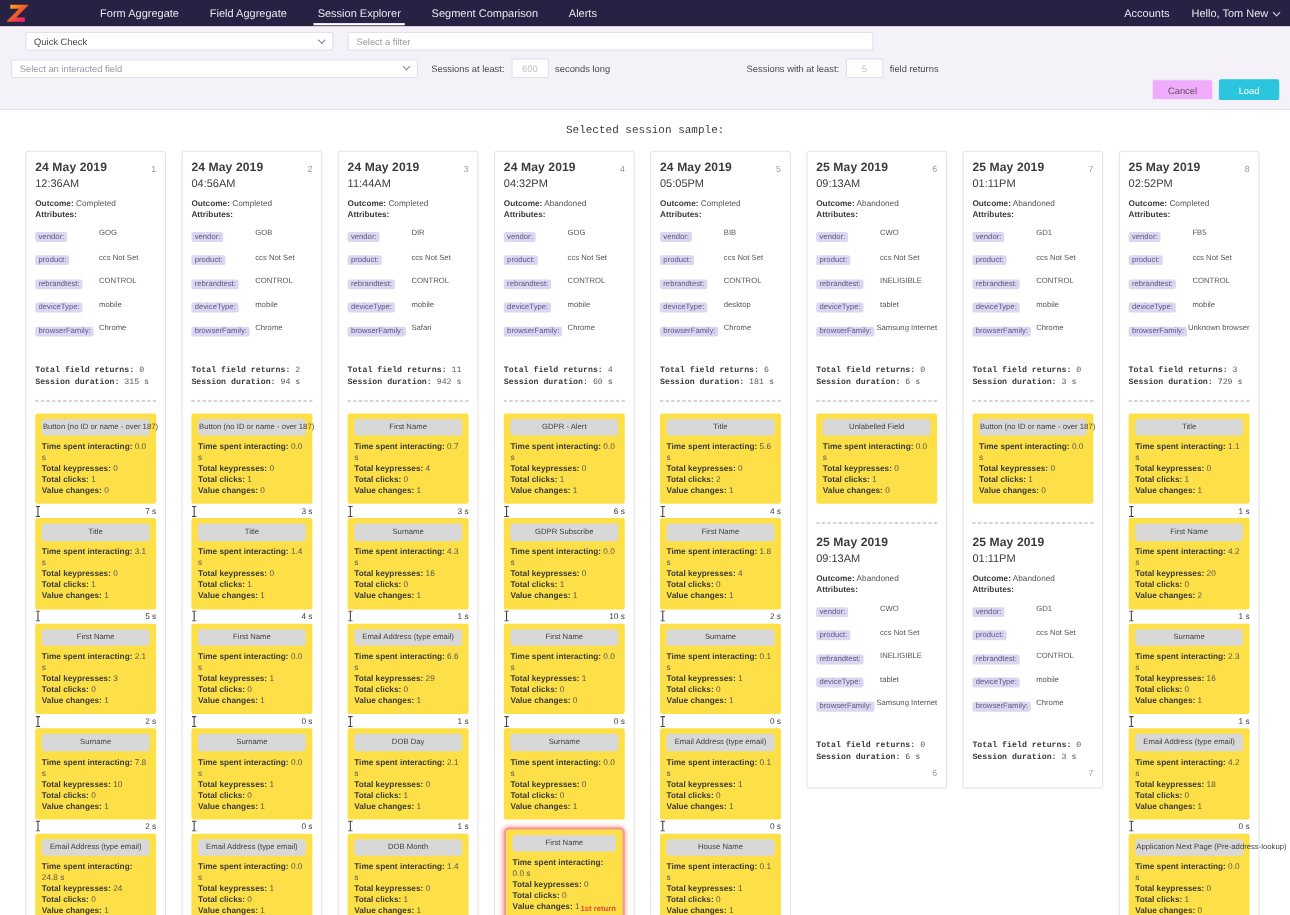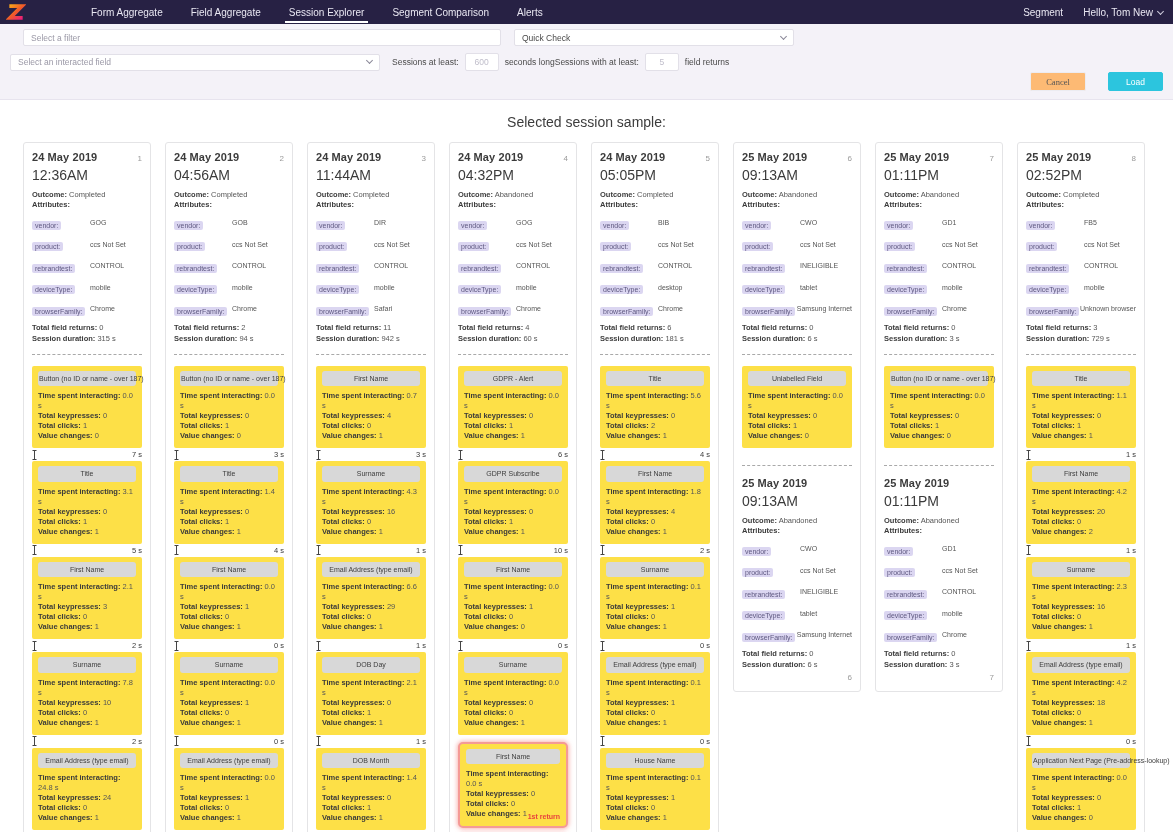--- a/index.html
+++ b/index.html
@@ -26,42 +26,42 @@
   .date-box { width:370px; }
   .qc-box { width:280px; margin-left:13px; }
   .filter-box { width:478px; margin-left:13px; }
   .row2 { margin-top:7px; }
   .if-box { width:370px;justify-content:space-between; }
   .inline-lab { font-size:8.5px; color:#4a4a4a; white-space:nowrap; }
   .mini-input { width:34px; height:18px; background:#fff; border:1px solid #e2e0e8; border-radius:2px; font-size:8.5px; text-align:center; color:#555; margin:0 6px; font-family:"Liberation Sans",sans-serif; }
   .mini-input::placeholder { color:#c0becb; }
   .btn-row { position:absolute; right:10px; bottom:8px; display:flex; }
   .btn { height:19px; border-radius:2px; font-size:8.5px; display:flex; align-items:center; justify-content:center; cursor:pointer; }
-  .btn-cancel { width:56px; background:#fdba74; color:#555; border:1px solid #ececf1;font-family:Liberation Serif, serif; }
-  .btn-load { width:55px; background:#2cc5de; color:#fff; margin-left:22px; border:1px solid #2cc5de; }
+  .btn-cancel { width:56px; background:#f0abfc; color:#555; border:1px solid #ececf1; }
+  .btn-load { width:55px; background:#2cc5de; color:#fff; margin-left:5px; border:1px solid #2cc5de; }
   .cal-ic { margin-right:5px; display:flex; }
 
   
-  .sample-title { text-align:center; font-size:14px; color:#3c3c3c; padding:14px 0 12px 0; }
+  .sample-title { text-align:center; font-size:10px; color:#3c3c3c; padding:14px 0 12px 0;font-family:Liberation Mono, monospace; }
   .columns { display:flex; align-items:flex-start; padding-left:23px; }
   .session-col { width:128px; min-width:128px; background:#fff; border:1px solid #e4e4e6; border-radius:3px; padding:8px 8px 9px 8px; margin-right:14px; }
 
   .hdr-row { display:flex; align-items:flex-end; }
   .s-date { font-size:11px; font-weight:700; color:#3b3b3b; letter-spacing:0.1px; }
   .s-idx { margin-left:auto; font-size:8px; color:#9a9a9a; }
   .s-idx-bottom { text-align:right; font-size:8px; color:#9a9a9a; margin-top:3px; }
-  .s-time { font-size:14px; color:#3b3b3b; margin:4px 0 7px 0; }
+  .s-time { font-size:10px; color:#3b3b3b; margin:4px 0 7px 0; }
   .kv { font-size:7.5px; color:#555; line-height:10px; }
   .kv b { color:#3b3b3b; }
   .attr-lab { font-size:7.5px; font-weight:700; color:#3b3b3b; line-height:10px; }
   .attr-row { display:flex; align-items:center; margin:3.5px 0; }
   .attr-key { width:58px; }
   .attr-key span { background:#dbd6f1; color:#5e5880; font-size:7px; padding:1px 3px; border-radius:2px; white-space:nowrap; }
   .attr-val { font-size:7px; color:#555; white-space:nowrap; }
-  .totals { margin-top:4px; }
+  .totals { margin-top:24px;font-family:Liberation Mono, monospace; }
   .totals .kv { line-height:11px; }
   .dashed { border-top:1px dashed #a9a9a9; margin:10px 0 11px 0; }
 
   .field-card { background:#fde047; border-radius:2px; padding:5px 6px 7px 6px; position:relative; }
   .field-card.hl { border:2px solid #f westf; }
   .field-pill { background:#d8d8d8; border-radius:3px; text-align:center; font-size:7px; color:#3d3d3d; padding:3px 1px; margin-bottom:5px; white-space:nowrap; }
   .stat { font-size:7px; color:#3f3f3f; line-height:9.5px; }
   .stat b { color:#3a3a3a; }
   .field-card.hl { border:2px solid #f westf; }
   .hl { border:2px solid #f49a96 !important; box-shadow:0 0 4px 1px rgba(242,120,115,0.55); border-radius:5px; }
@@ -87,47 +87,47 @@
     </svg>
   </div>
   <div class="nav-items">
     <div class="nav-item">Form Aggregate</div>
     <div class="nav-item">Field Aggregate</div>
     <div class="nav-item active">Session Explorer</div>
     <div class="nav-item">Segment Comparison</div>
     <div class="nav-item">Alerts</div>
   </div>
   <div class="nav-right">
-    <div class="nav-item">Segment</div>
+    <div class="nav-item">Accounts</div>
     <div class="nav-item">
       <span>Hello, Tom New</span>
       <span class="chev"></span>
     </div>
   </div>
 </div>
 
 <div class="filters">
   <div class="f-row">
-    <div class="box filter-box">
-      <span class="ph">Select a filter</span>
-    </div>
     <div class="box qc-box">
       <span>Quick Check</span>
       <span class="bchev"></span>
+    </div>
+    <div class="box filter-box">
+      <span class="ph">Select a filter</span>
     </div>
   </div>
   <div class="f-row row2">
     <div class="box if-box">
       <span class="ph">Select an interacted field</span>
       <span class="bchev"></span>
     </div>
     <span class="inline-lab" style="margin-left:12px;">Sessions at least:</span>
     <input class="mini-input" placeholder="600" style="">
     <span class="inline-lab">seconds long</span>
-    <span class="inline-lab" style="">Sessions with at least:</span>
+    <span class="inline-lab" style="margin-left:124px;">Sessions with at least:</span>
     <input class="mini-input" placeholder="5" style="">
     <span class="inline-lab">field returns</span>
   </div>
   <div class="btn-row">
     <div class="btn btn-cancel">Cancel</div>
     <div class="btn btn-load">Load</div>
   </div>
 </div>
 
 <div class="sample-title">Selected session sample:</div>

